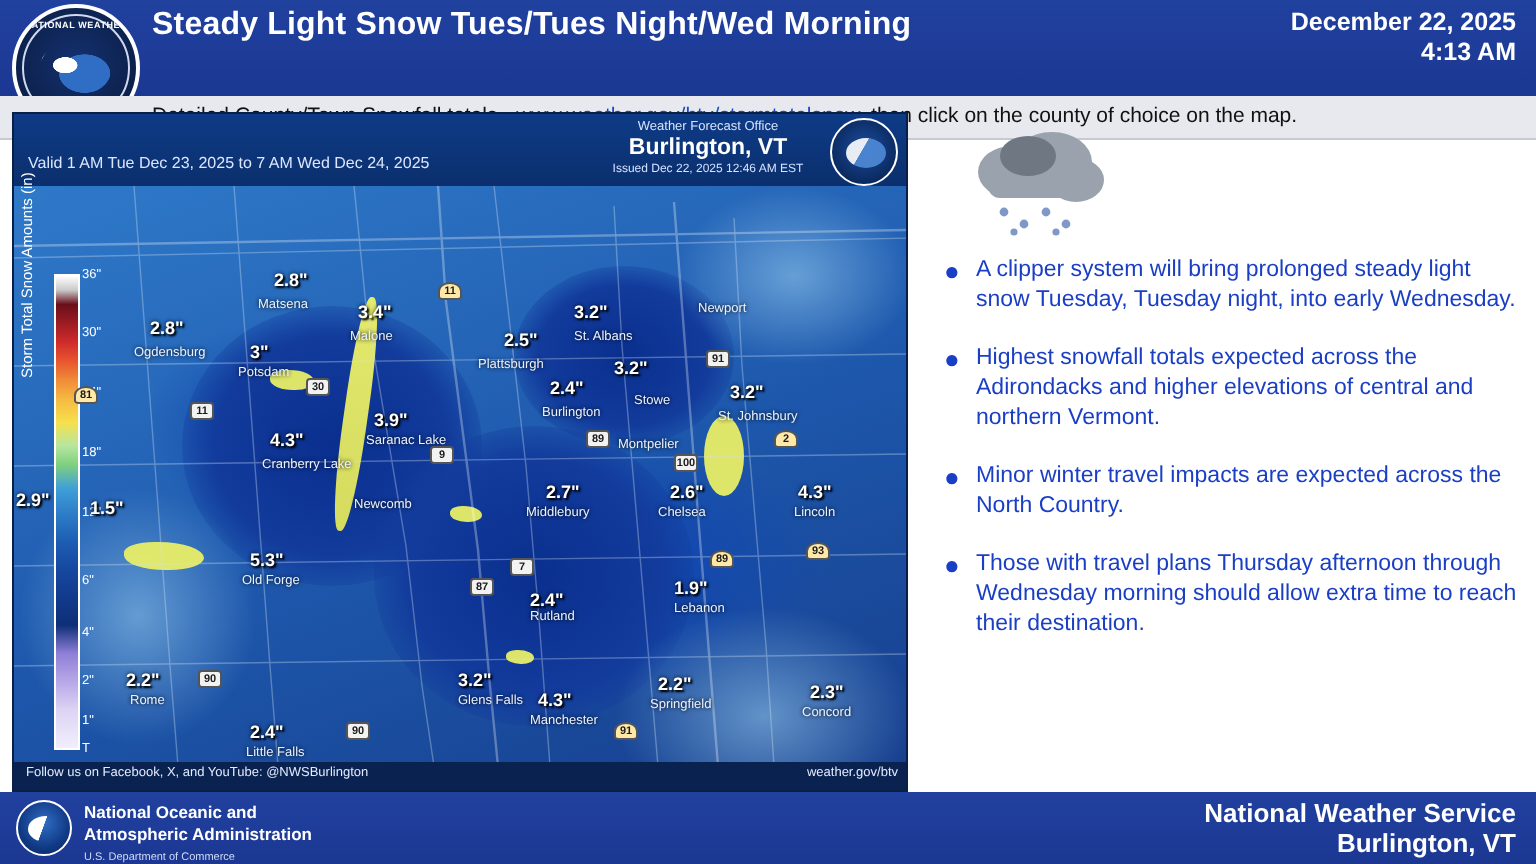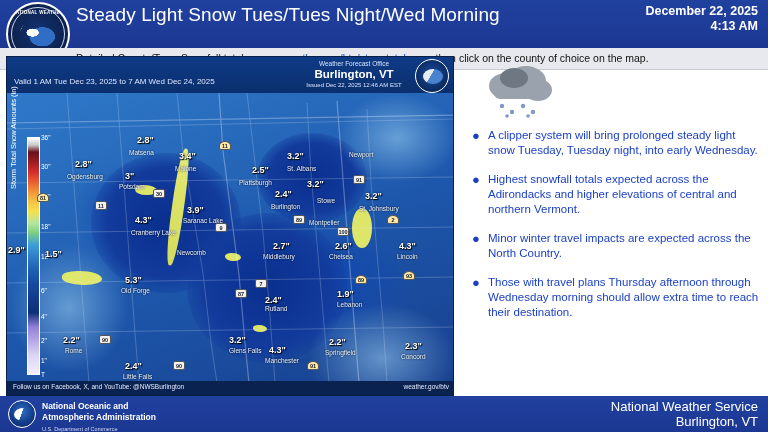--- a/index.html
+++ b/index.html
@@ -12,21 +12,21 @@
     position: relative;
   }
   
   .header {
     position: absolute; left: 0; top: 0; width: 768px; height: 48px;
     background: #1f3f9e;
     background: linear-gradient(180deg,#21419f 0%, #1b3792 100%);
   }
   .header-title {
     position: absolute; left: 76px; top: 4px; width: 540px;
-    color: #ffffff; font-size: 19px; font-weight: normal;
+    color: #ffffff; font-size: 16px; font-weight: bold;
     letter-spacing: .1px; white-space: nowrap;
   }
   .header-date {
     position: absolute; right: 10px; top: 4px; text-align: right;
     color: #ffffff; font-size: 12.5px; font-weight: bold; line-height: 15px;
   }
   .nws-logo {
     position: absolute; left: 6px; top: 2px; width: 64px; height: 64px;
     border-radius: 50%;
     background: radial-gradient(circle at 50% 45%, #14306f 0%, #0d2350 60%, #061534 100%);
@@ -224,21 +224,21 @@
     border-radius: 50%;
   }
   .noaa-text {
     position: absolute; left: 42px; top: 5px; color: #ffffff; line-height: 10.5px;
   }
   .noaa-text .n1 { font-size: 8.5px; font-weight: bold; }
   .noaa-text .n2 { font-size: 8.5px; font-weight: bold; }
   .noaa-text .n3 { font-size: 5.5px; color: #cfdaf5; margin-top: 2px; }
   .footer-right {
     position: absolute; right: 10px; top: 3px; text-align: right;
-    color: #ffffff; font-size: 13px; font-weight: normal; line-height: 15px;
+    color: #ffffff; font-size: 13px; font-weight: bold; line-height: 15px;
   }
 </style>
 </head>
 <body>
 
 <div class="header">
   <div class="nws-logo">
     <div class="ring"></div>
     <div class="txt-top">NATIONAL WEATHER</div>
     <div class="swirl"></div>

